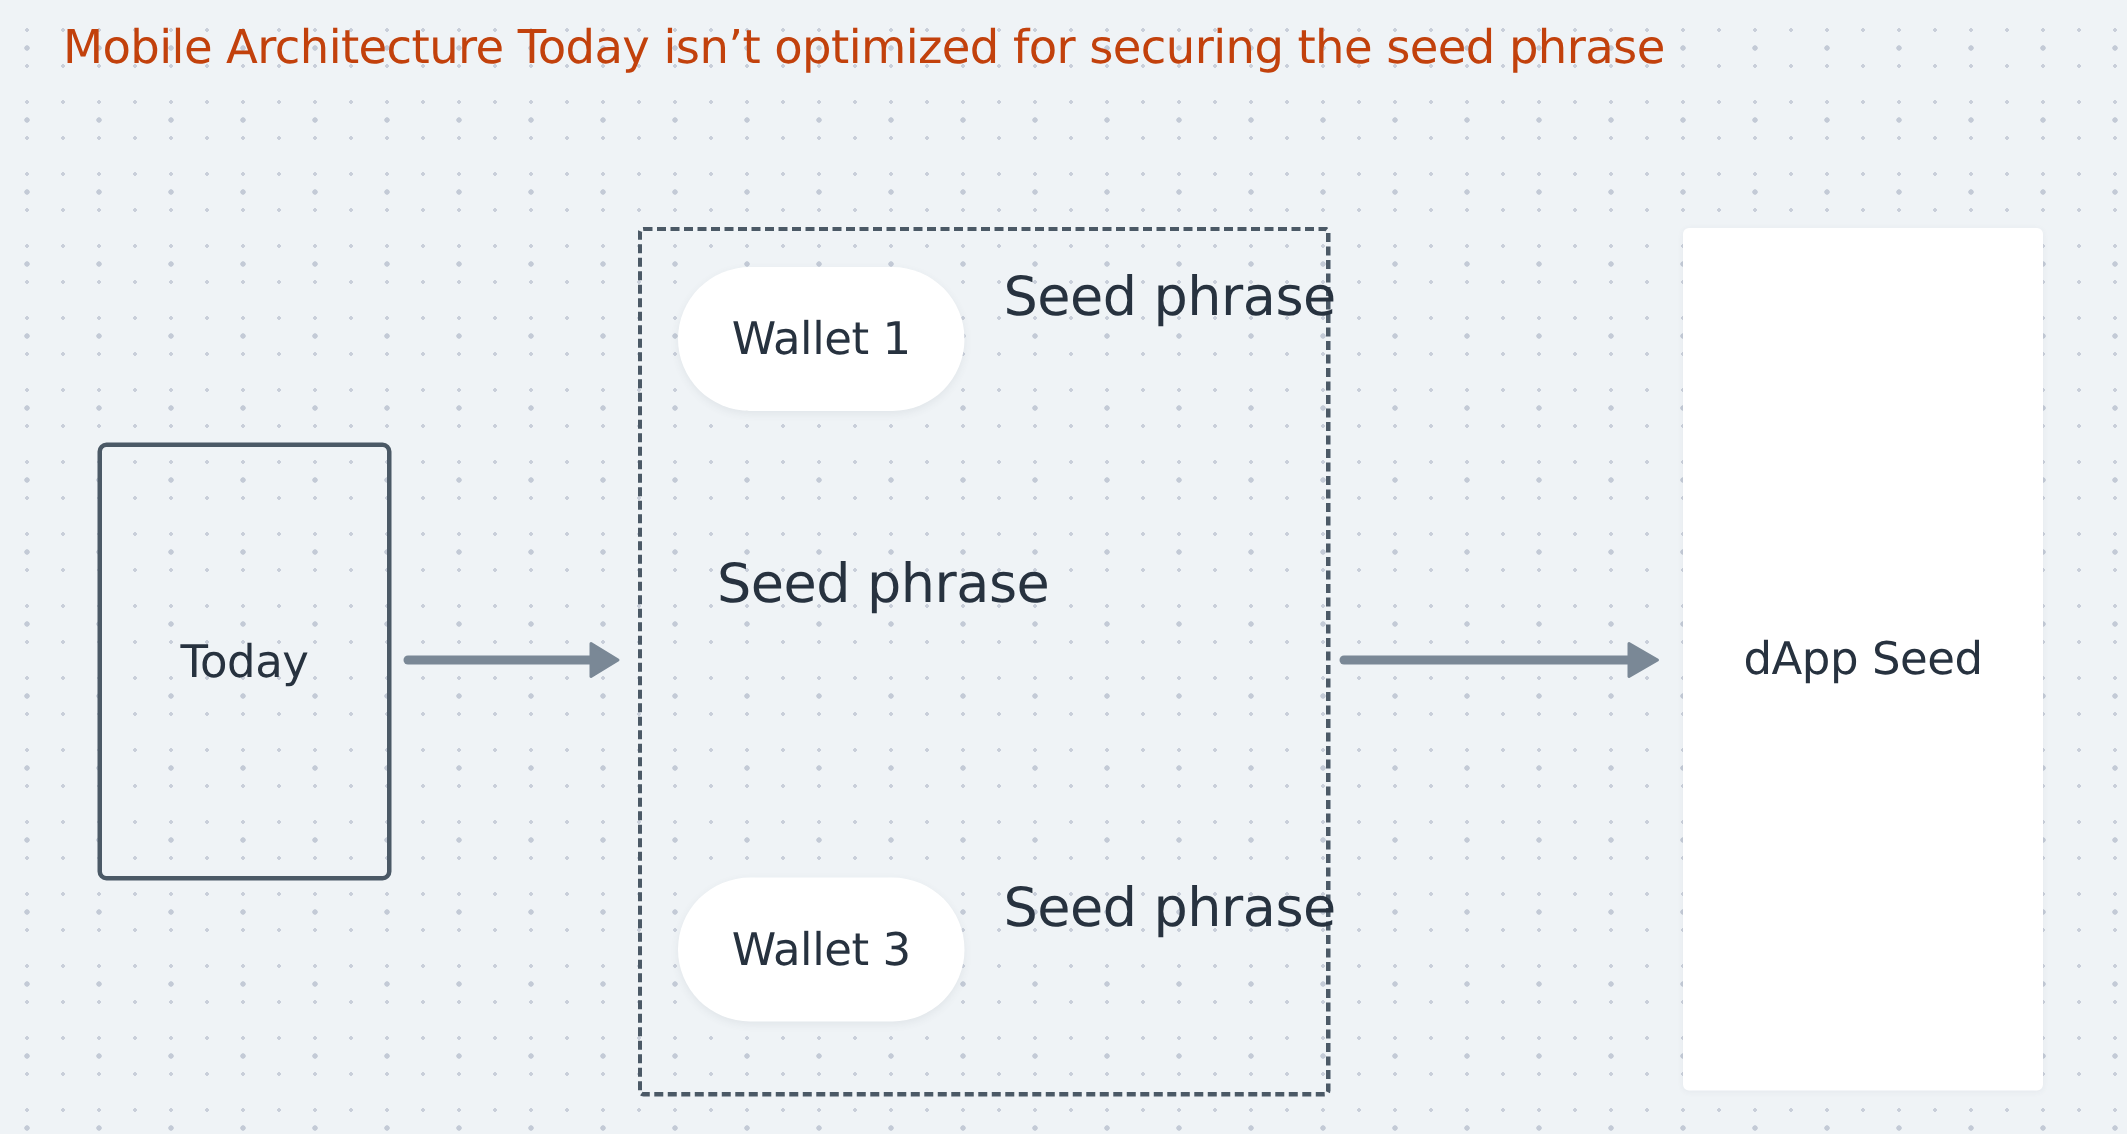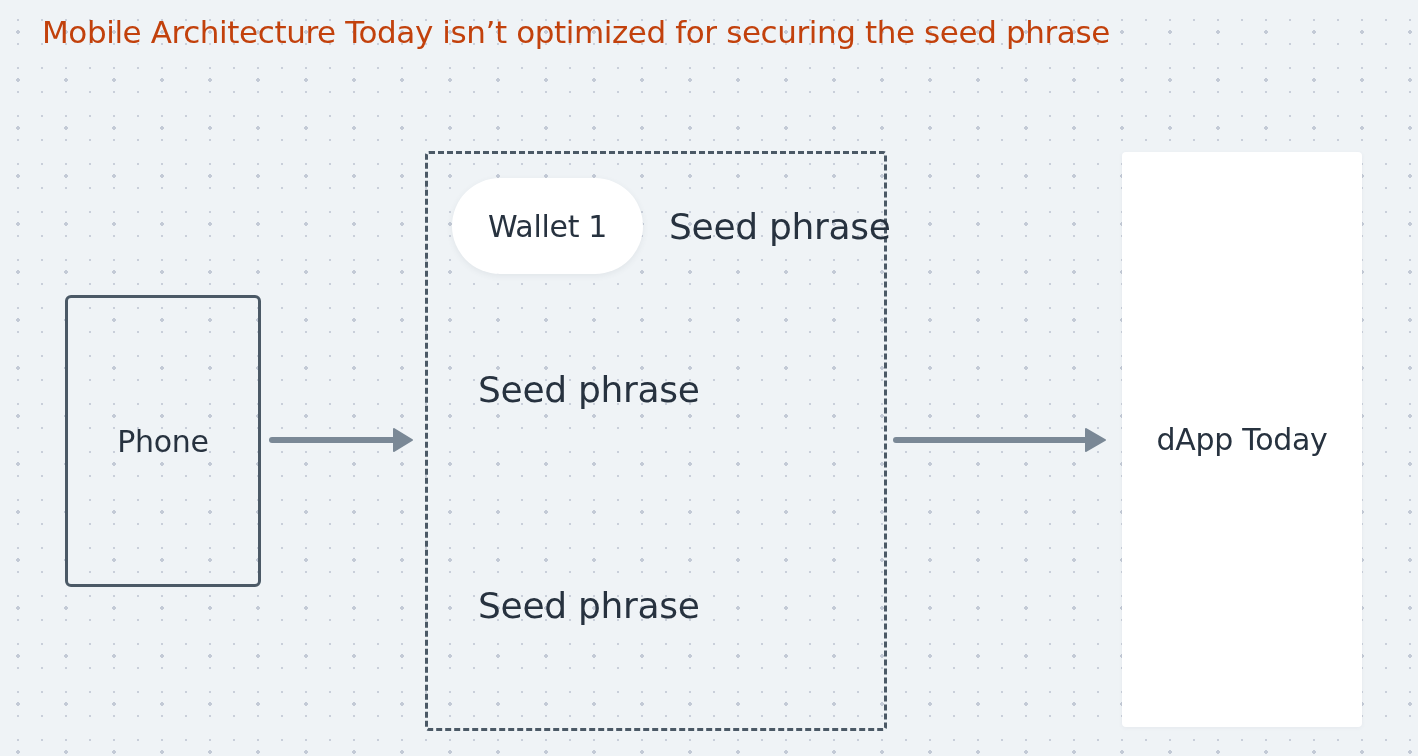--- a/index.html
+++ b/index.html
@@ -24,21 +24,21 @@
     border: 3px solid #4b5966; border-radius: 6px;
     display: flex; align-items: center; justify-content: center;
   }
   .phone-label { font-size: 30px; letter-spacing: -0.3px; color: #27323f; }
   .arrow { position: absolute; }
   .wallet-group {
     position: absolute; left: 425px; top: 151px; width: 456px; height: 574px;
     border: 3px dashed #4b5966; border-radius: 4px;
   }
   .wallet-row {
-    position: absolute; left: 24px; display: flex; align-items: center;
+    position: absolute; left: 24px; display: flex; 
   }
   .wallet-pill {
     width: 191px; height: 96px; background: #ffffff; border-radius: 48px;
     display: flex; align-items: center; justify-content: center;
     box-shadow: 0 2px 6px rgba(60, 75, 95, 0.08);
     font-size: 30px; letter-spacing: -0.3px; color: #27323f;
   }
   .seed-label {
     margin-left: 26px; font-size: 36px; letter-spacing: -0.3px; color: #27323f;
     white-space: nowrap;
@@ -50,41 +50,42 @@
     display: flex; align-items: center; justify-content: center;
   }
   .dapp-label { font-size: 30px; letter-spacing: -0.3px; color: #27323f; white-space: nowrap; }
 </style>
 </head>
 <body>
 
 <div class="title">Mobile Architecture Today isn’t optimized for securing the seed phrase</div>
 
 <div class="phone-box">
-  <span class="phone-label">Phone</span>
+  <span class="phone-label">Today</span>
 </div>
 
 <svg class="arrow" style="left:268px; top:426px;" width="148" height="28" viewBox="0 0 148 28">
   <line x1="4" y1="14" x2="128" y2="14" stroke="#7a8896" stroke-width="6" stroke-linecap="round"></line>
   <path d="M126 3 L144 14 L126 25 Z" fill="#7a8896" stroke="#7a8896" stroke-width="2" stroke-linejoin="round"></path>
 </svg>
 
 <div class="wallet-group">
   <div class="wallet-row" style="top:24px;">
     <div class="wallet-pill">Wallet 1</div>
     <span class="seed-label">Seed phrase</span>
   </div>
   <div class="wallet-row" style="top:215px;">
     <span class="seed-label">Seed phrase</span>
   </div>
   <div class="wallet-row" style="top:431px;">
+    <div class="wallet-pill">Wallet 3</div>
     <span class="seed-label">Seed phrase</span>
   </div>
 </div>
 
 <svg class="arrow" style="left:892px; top:426px;" width="220" height="28" viewBox="0 0 220 28">
   <line x1="4" y1="14" x2="196" y2="14" stroke="#7a8896" stroke-width="6" stroke-linecap="round"></line>
   <path d="M194 3 L213 14 L194 25 Z" fill="#7a8896" stroke="#7a8896" stroke-width="2" stroke-linejoin="round"></path>
 </svg>
 
 <div class="dapp-box">
-  <span class="dapp-label">dApp Today</span>
+  <span class="dapp-label">dApp Seed</span>
 </div>
 
 </body></html>

